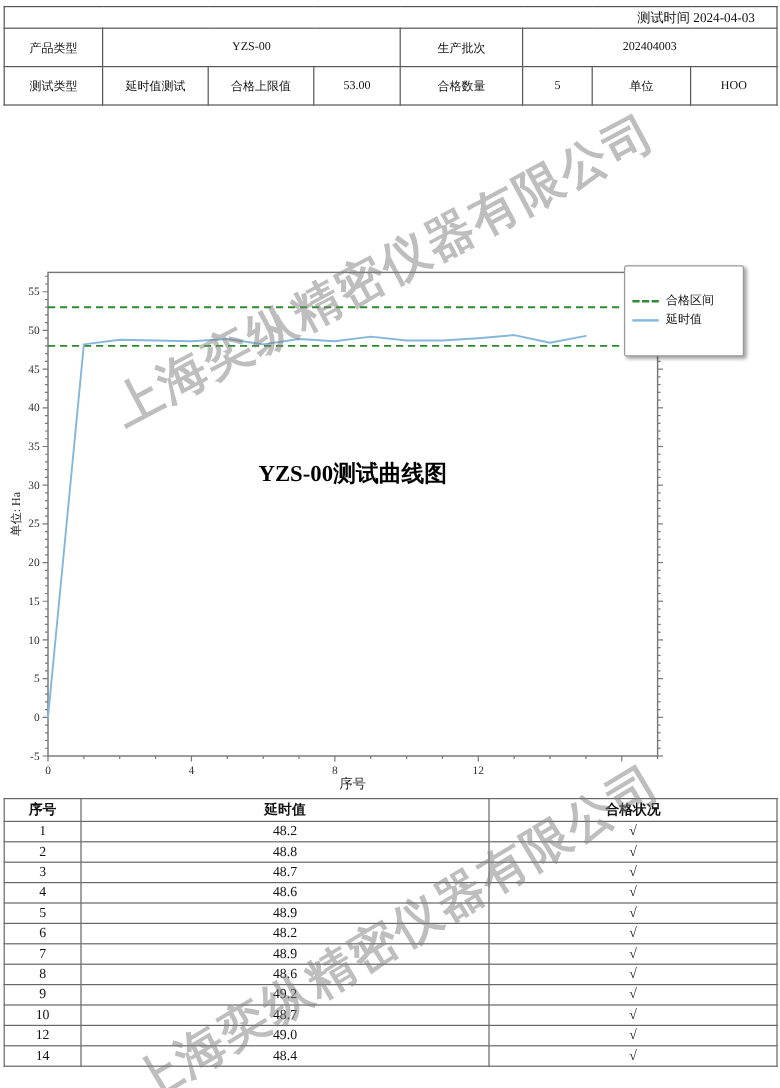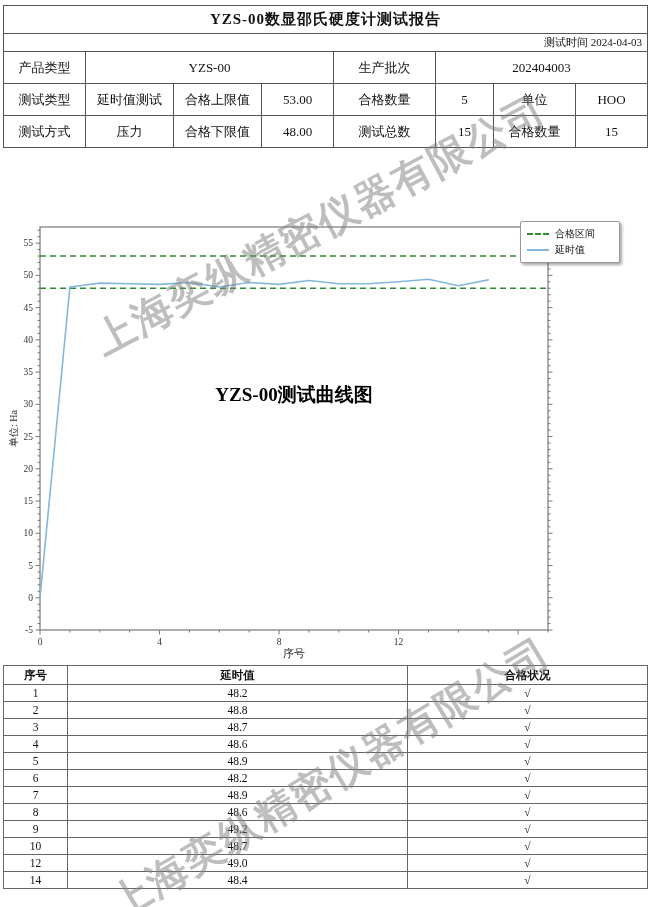--- a/index.html
+++ b/index.html
@@ -2,28 +2,28 @@
 <html><head>
 <meta charset="utf-8">
 <style>
   html,body{margin:0;padding:0;background:#fff;}
   .report{position:relative;width:650px;height:907px;background:#fff;overflow:hidden;
           font-family:"Liberation Serif","DejaVu Serif",serif;color:#111;}
   table{border-collapse:collapse;table-layout:fixed;}
   
   .info-table{position:absolute;left:3px;top:5px;width:644px;}
   .info-table td{border:1px solid #555;text-align:center;vertical-align:middle;
-                 font-size:13px;height:29px;overflow:hidden;white-space:nowrap;}
+                 font-size:10px;height:29px;overflow:hidden;white-space:nowrap;}
   .info-table td.title-cell{font-size:15px;font-weight:bold;height:25px;letter-spacing:1px;}
-  .info-table td.time-cell{font-size:11px;height:15px;text-align:right;padding-right:5px;}
+  .info-table td.time-cell{font-size:11px;height:15px;text-align:right;padding-right:18px;}
   
   .chart-wrap{position:absolute;left:8px;top:208px;width:634px;height:452px;}
   .legend{position:absolute;left:512px;top:13px;width:86px;background:#fff;
           border:1px solid #999;border-radius:2px;box-shadow:2px 2px 3px rgba(0,0,0,0.35);
-          padding:4px 6px;font-size:10px;line-height:16px;}
+          padding:21px 6px;font-size:10px;line-height:16px;}
   .legend-row{display:flex;align-items:center;gap:6px;}
   .sample{display:inline-block;width:22px;height:0;}
   .sample.dashed{border-top:2px dashed #2e8b2e;}
   .sample.solid{border-top:2px solid #85b7dc;}
   
   .result-table{position:absolute;left:3px;top:665px;width:644px;}
   .result-table td{border:1px solid #666;text-align:center;vertical-align:middle;
                    font-size:11.5px;height:14px;line-height:13px;overflow:hidden;}
   .result-table tr.head td{font-weight:bold;height:16px;}
   
@@ -43,50 +43,37 @@
         <col style="width:88px">
         <col style="width:88px">
         <col style="width:72px">
       <col style="width:102px">
         <col style="width:58px">
         <col style="width:82px">
         <col style="width:72px">
     </colgroup>
     <tbody>
       <tr>
-        <td class="title-cell" colspan="8">YZS-00数显邵氏硬度计测试报告</td>
-      </tr>
-      <tr>
         <td class="time-cell" colspan="8">测试时间 2024-04-03</td>
       </tr>
     <tr>
           <td colspan="1">产品类型</td>
           <td colspan="3">YZS-00</td>
           <td colspan="1">生产批次</td>
           <td colspan="3">202404003</td>
         </tr>
         <tr>
           <td colspan="1">测试类型</td>
           <td colspan="1">延时值测试</td>
           <td colspan="1">合格上限值</td>
           <td colspan="1">53.00</td>
           <td colspan="1">合格数量</td>
           <td colspan="1">5</td>
           <td colspan="1">单位</td>
           <td colspan="1">HOO</td>
-        </tr>
-        <tr>
-          <td colspan="1">测试方式</td>
-          <td colspan="1">压力</td>
-          <td colspan="1">合格下限值</td>
-          <td colspan="1">48.00</td>
-          <td colspan="1">测试总数</td>
-          <td colspan="1">15</td>
-          <td colspan="1">合格数量</td>
-          <td colspan="1">15</td>
         </tr>
       </tbody>
   </table>
 
   <div class="chart-wrap">
     <svg id="chart-svg" width="634" height="452" xmlns="http://www.w3.org/2000/svg">
         <rect x="32" y="19" width="508" height="403" fill="none" stroke="#777" stroke-width="1.2"></rect>
         <line x1="32" y1="422" x2="32" y2="426.5" stroke="#777" stroke-width="1"></line>
         <text x="32" y="437" text-anchor="middle" font-size="9.5" fill="#333">0</text>
         <line x1="61.88235294117647" y1="422" x2="61.88235294117647" y2="424.5" stroke="#777" stroke-width="1"></line>

